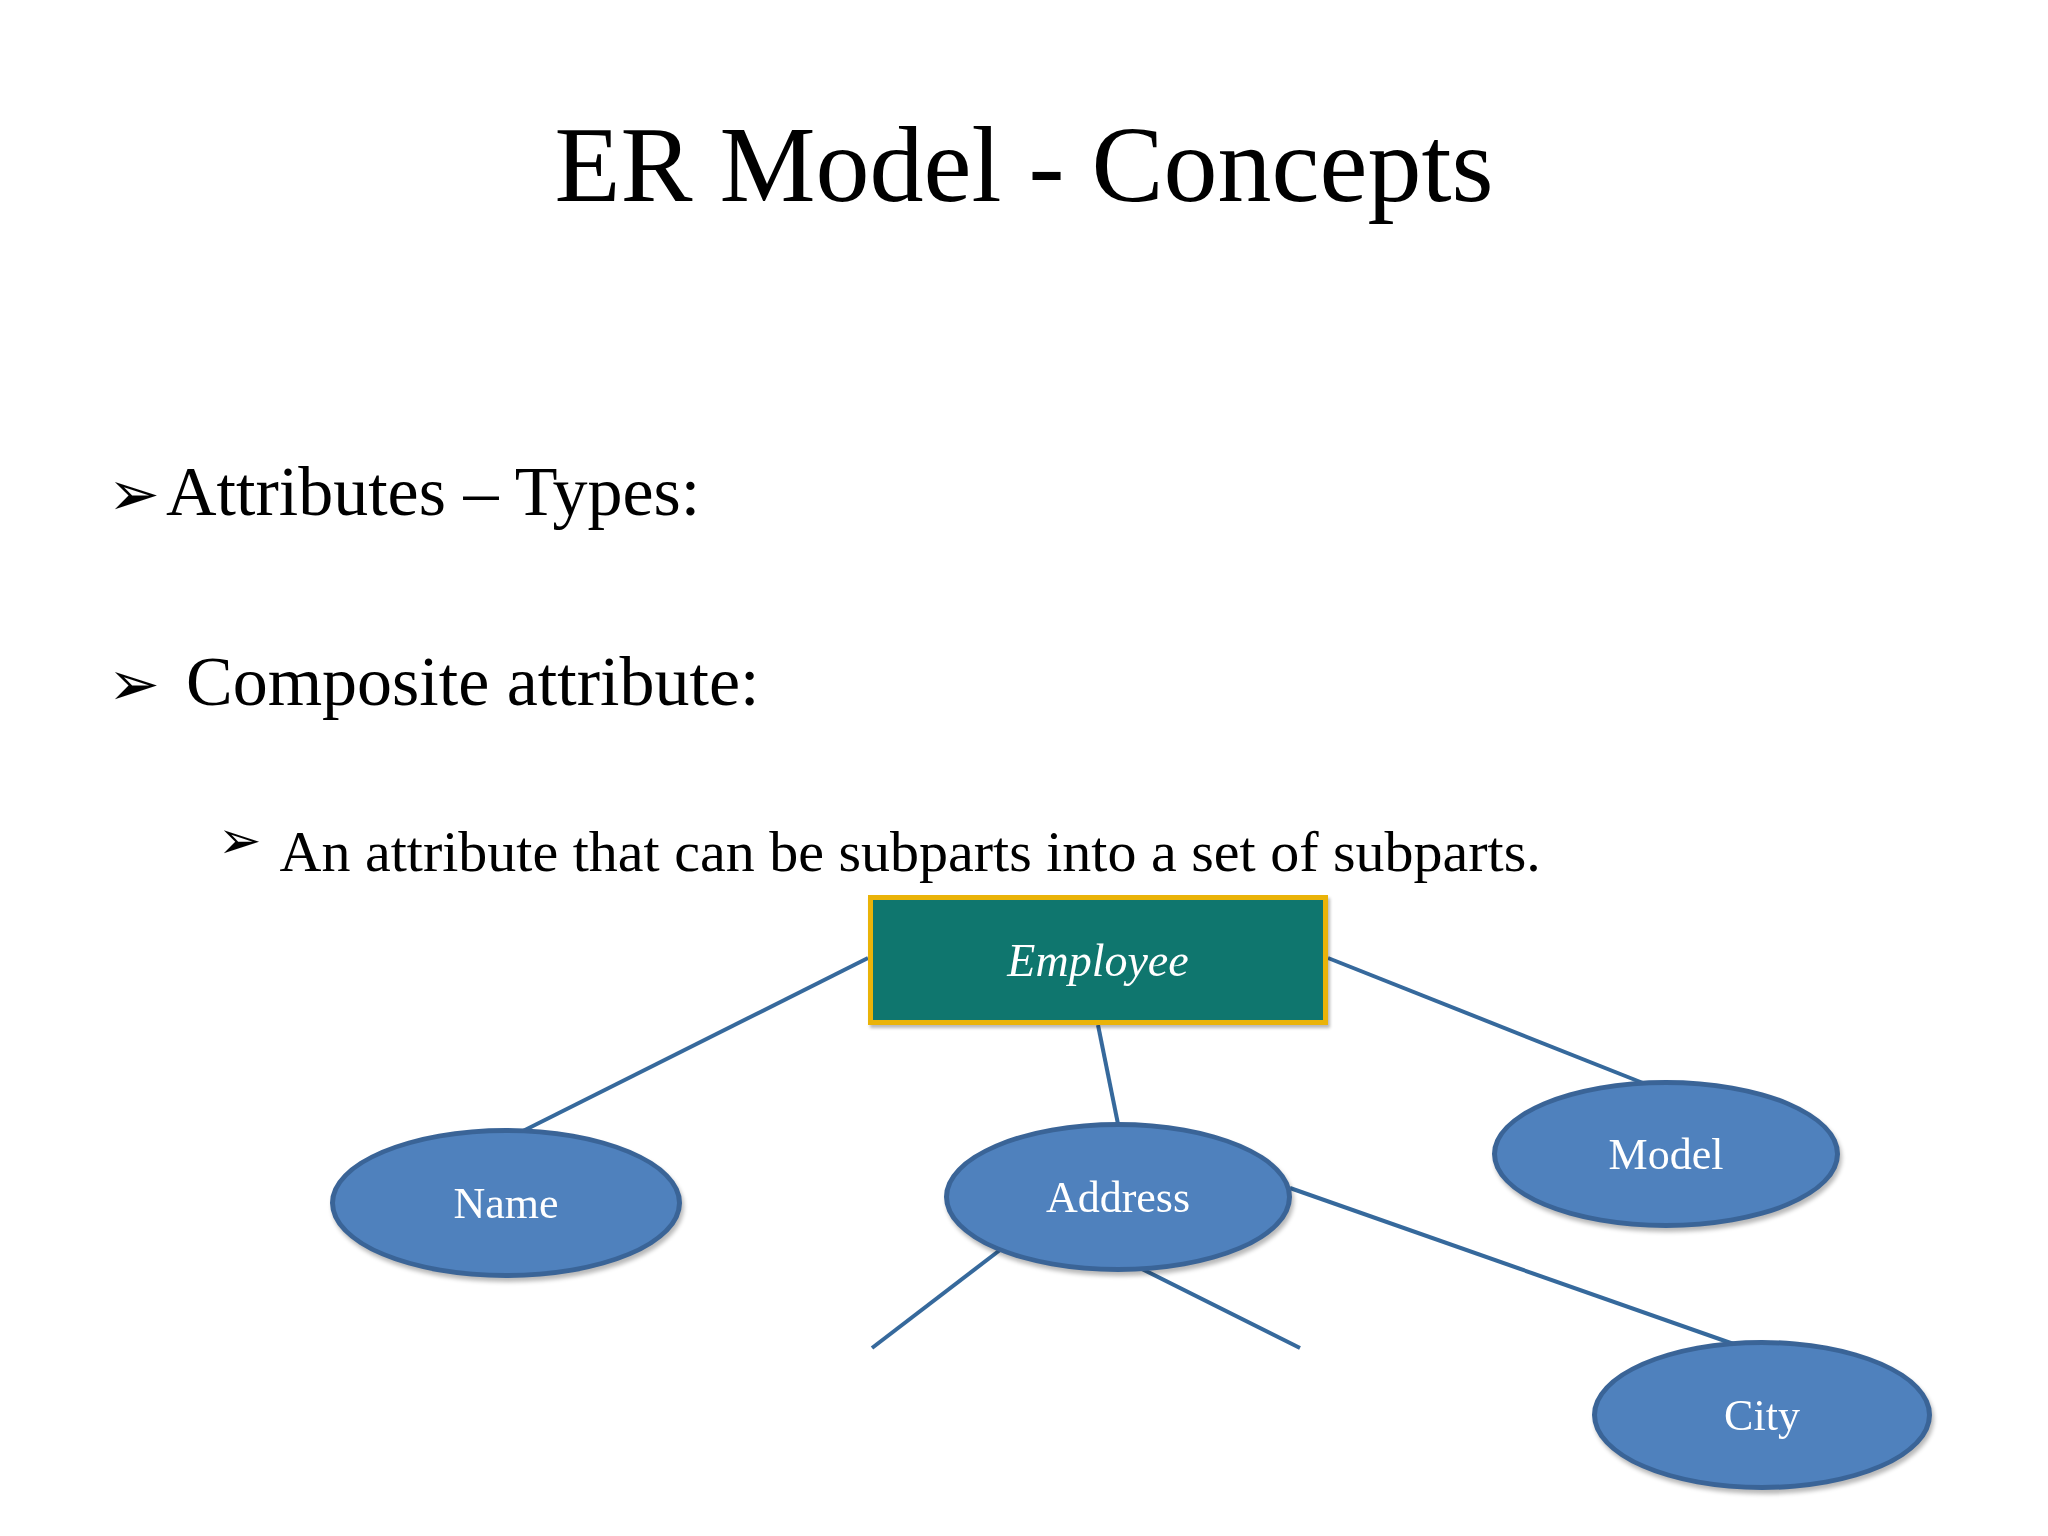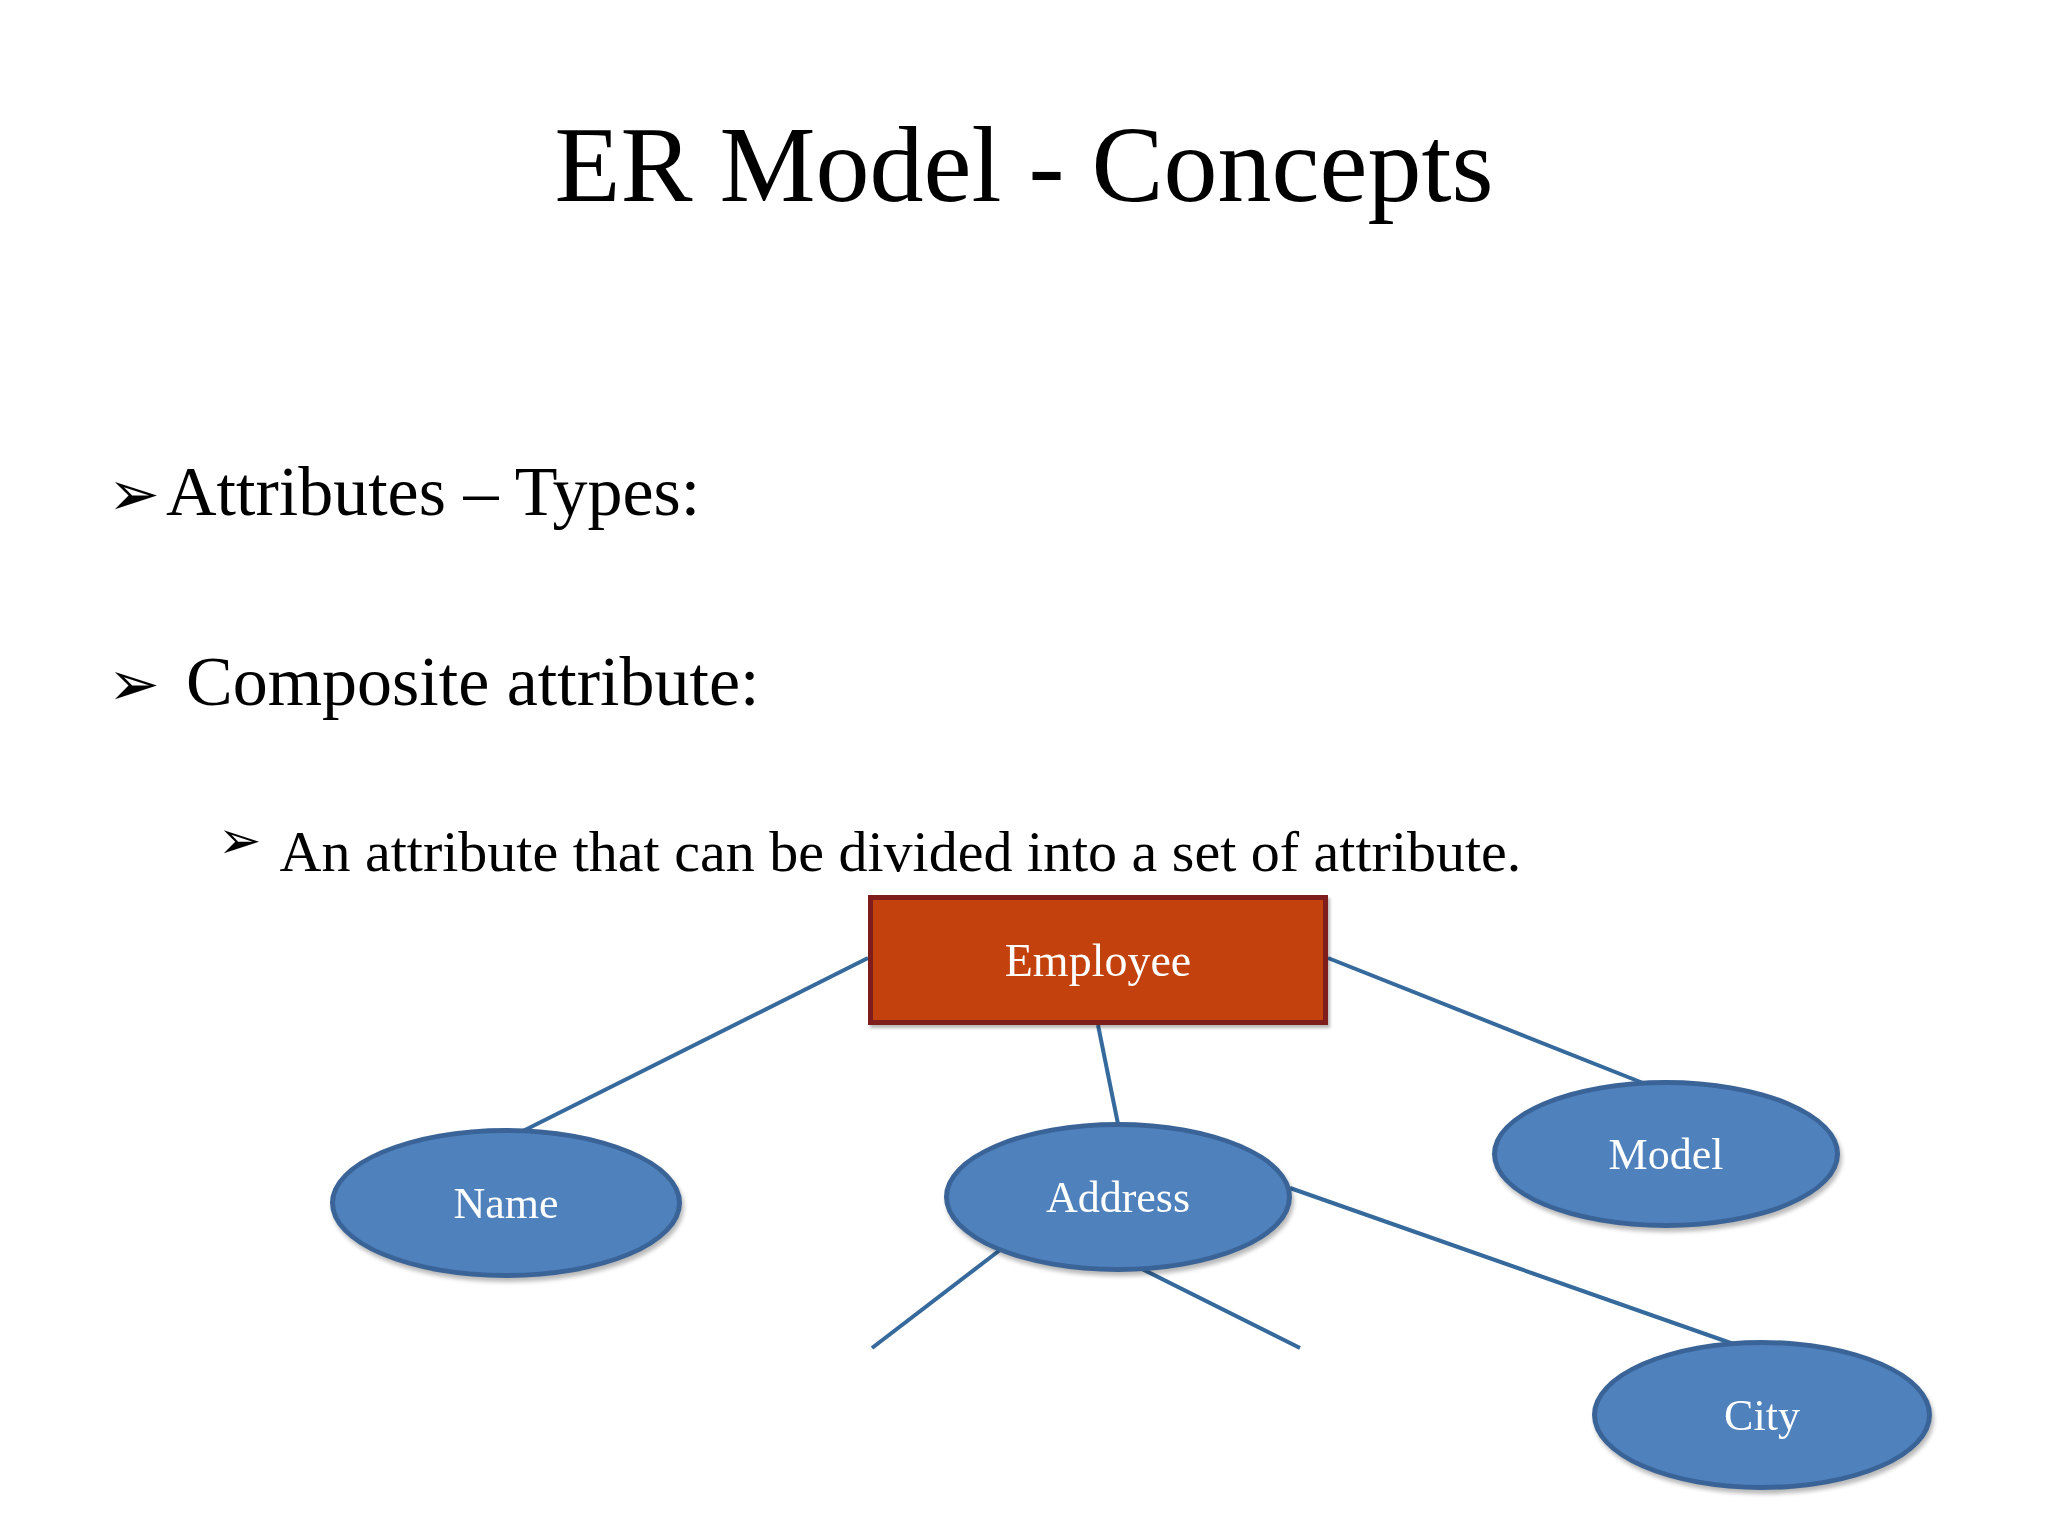--- a/index.html
+++ b/index.html
@@ -114,24 +114,25 @@
     align-items: center;
     justify-content: center;
     color: #ffffff;
     font-family: "Liberation Serif", "DejaVu Serif", serif;
     text-align: center;
     box-sizing: border-box;
     pointer-events: auto;
   }
 
   .er-entity {
-    background: #c2410c;
-    border: 5px solid #7f1d1d;
+    background: #0f766e;
+    border: 5px solid #eab308;
     box-shadow: 2px 3px 3px rgba(0,0,0,0.28);
     font-size: 46px;
+    font-style: italic;
   }
 
   .er-attribute {
     background: #4f81bd;
     border: 5px solid #3a6497;
     border-radius: 50%;
     box-shadow: 2px 4px 4px rgba(0,0,0,0.28);
     font-size: 44px;
   }
 
@@ -156,21 +157,21 @@
     <span class="bullet-text">Attributes – Types:</span>
   </div>
 
   <div class="bullet-row" id="bullet-composite">
     <span class="bullet-marker">➢</span>
     <span class="bullet-text">Composite attribute:</span>
   </div>
 
   <div id="bullet-definition">
     <span class="def-marker">➢</span>
-    <div class="def-body">An attribute that can be divided into a set of attribute.</div>
+    <div class="def-body">An attribute that can be subparts into a set of subparts.</div>
   </div>
 
   <div id="er-diagram">
 
     <svg id="er-connectors" viewBox="0 0 2048 1536">
 
       <line x1="868" y1="958" x2="515" y2="1135" stroke="#36699c" stroke-width="4"></line>
 
       <line x1="1098" y1="1025" x2="1118" y2="1124" stroke="#36699c" stroke-width="4"></line>
 

